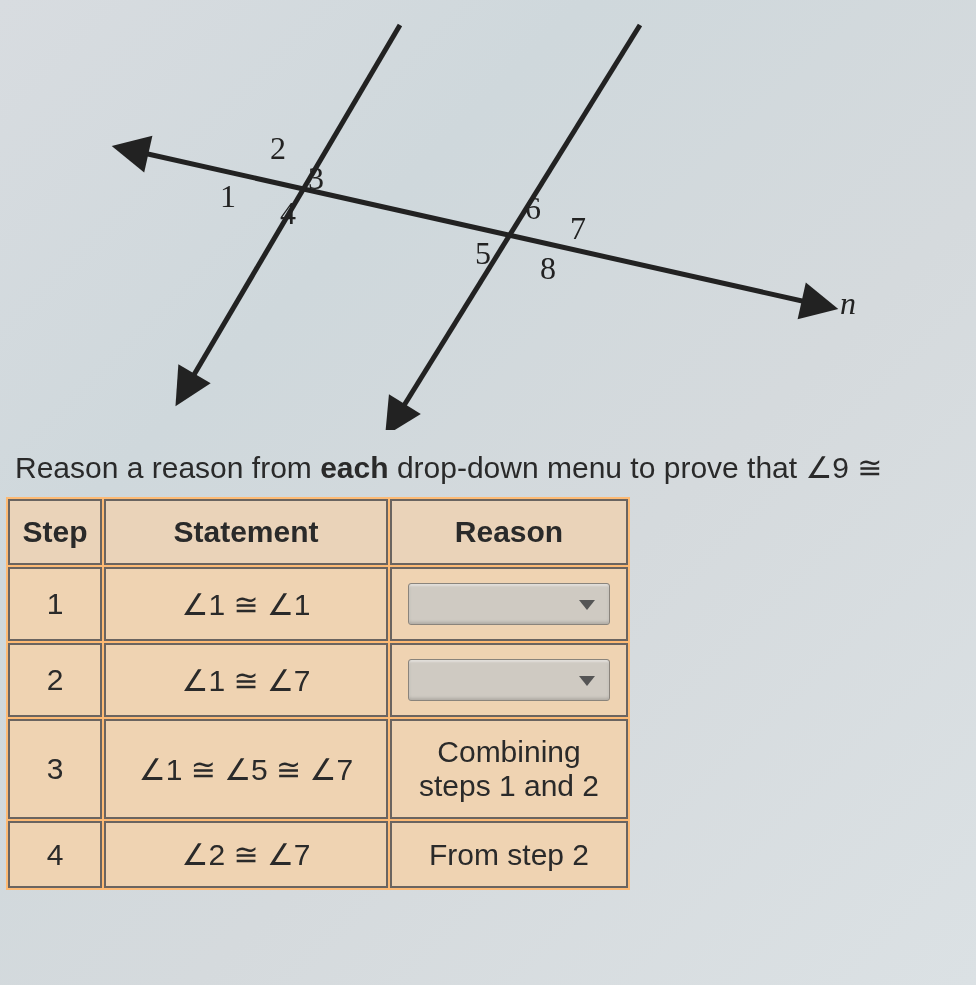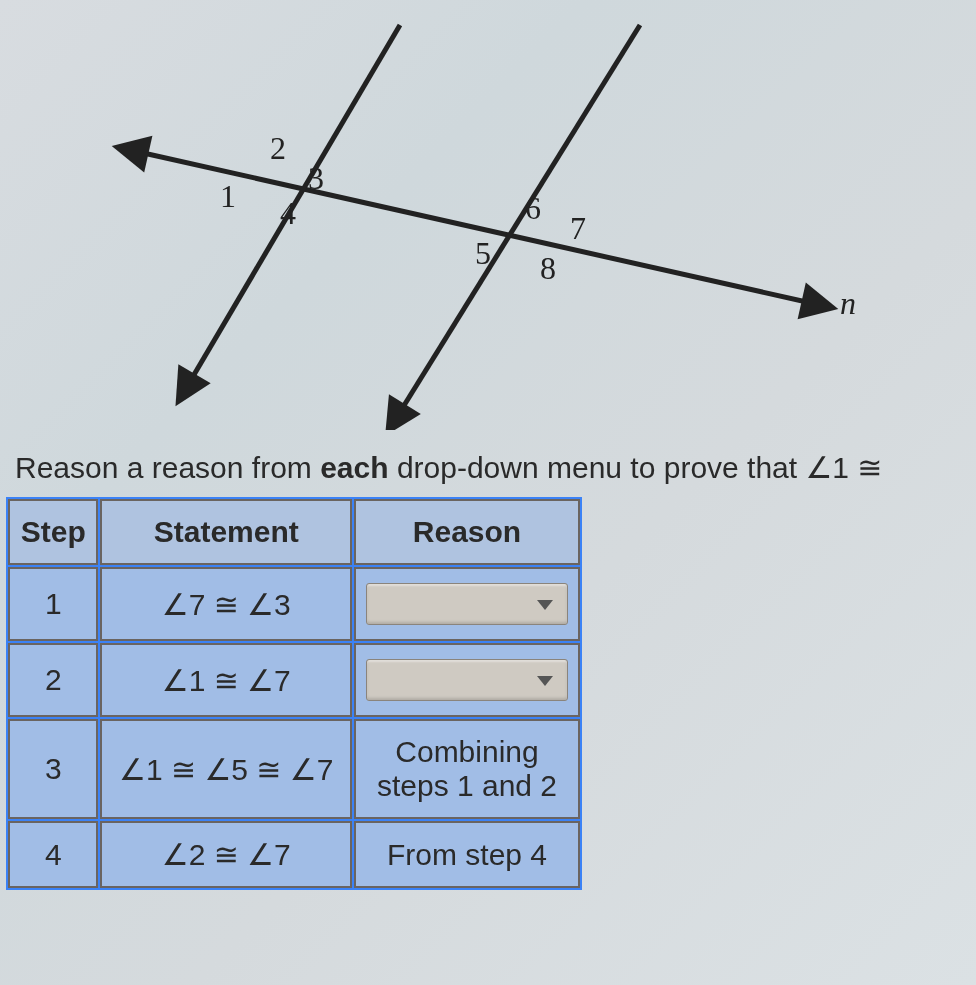--- a/index.html
+++ b/index.html
@@ -44,22 +44,22 @@
     font-size: 30px;
     color: #2a2a2a;
     margin: 20px 10px 10px 15px;
     font-family: Arial, sans-serif;
   }
   .instruction b { font-weight: bold; text-align: center; }
   table.proof {
     border-collapse: separate;
     border-spacing: 2px;
     margin: 12px 0 0 6px;
-    background: #3b82f6;
-    width: 576px;
+    background: #fdba74;
+    width: 624px;
   }
   table.proof th, table.proof td {
     border: 2px solid #6a6460;
     padding: 14px 10px;
     text-align: center;
     background: rgba(230,228,220,0.6);
     font-size: 30px;
     font-family: Arial, sans-serif;
   }
   table.proof th {
@@ -122,33 +122,33 @@
 
     <span class="angle-label" style="left:525px; top:190px;">6</span>
     <span class="angle-label" style="left:570px; top:210px;">7</span>
     <span class="angle-label" style="left:475px; top:235px;">5</span>
     <span class="angle-label" style="left:540px; top:250px;">8</span>
 
     <span class="line-label" style="left:840px; top:285px;">n</span>
   </div>
 
   <div class="instruction">
-    <span>Reason a reason from </span><b>each</b><span> drop-down menu to prove that ∠1 ≅</span>
+    <span>Reason a reason from </span><b>each</b><span> drop-down menu to prove that ∠9 ≅</span>
   </div>
 
   <table class="proof">
     <tbody>
         <tr>
       <th class="step-col">Step</th>
       <th class="stmt-col">Statement</th>
       <th>Reason</th>
     </tr>
     <tr>
       <td>1</td>
-      <td class="stmt">∠7 ≅ ∠3</td>
+      <td class="stmt">∠1 ≅ ∠1</td>
       <td>
         <div class="dropdown">
           <span class="caret"></span>
         </div>
       </td>
     </tr>
     <tr>
       <td>2</td>
       <td class="stmt">∠1 ≅ ∠7</td>
       <td>
@@ -158,18 +158,18 @@
       </td>
     </tr>
     <tr>
       <td>3</td>
       <td class="stmt">∠1 ≅ ∠5 ≅ ∠7</td>
       <td>Combining steps 1 and 2</td>
     </tr>
     <tr>
       <td>4</td>
       <td class="stmt">∠2 ≅ ∠7</td>
-      <td>From step 4</td>
+      <td>From step 2</td>
     </tr>
   </tbody>
     </table>
 
 </div>
 
 </body></html>

